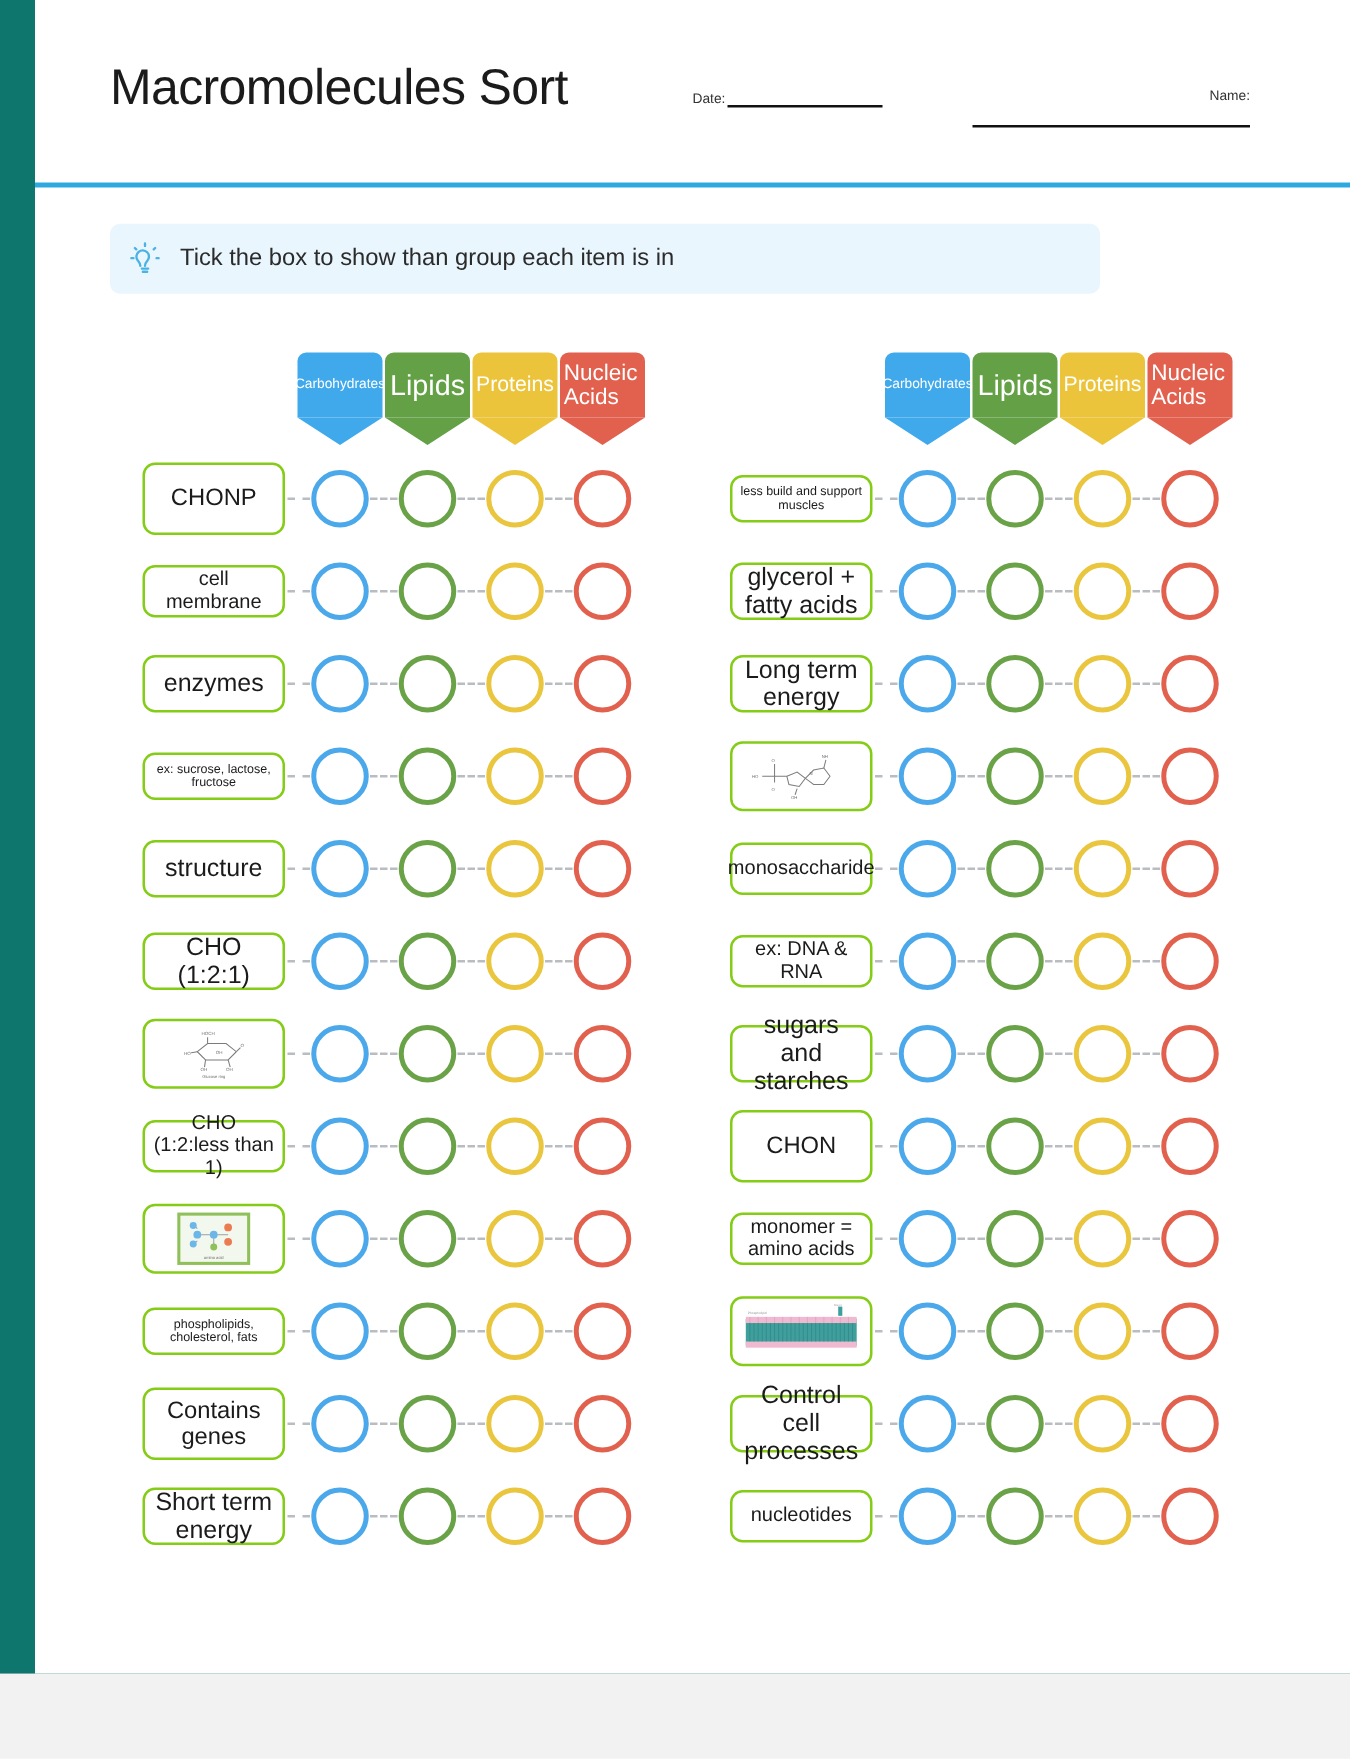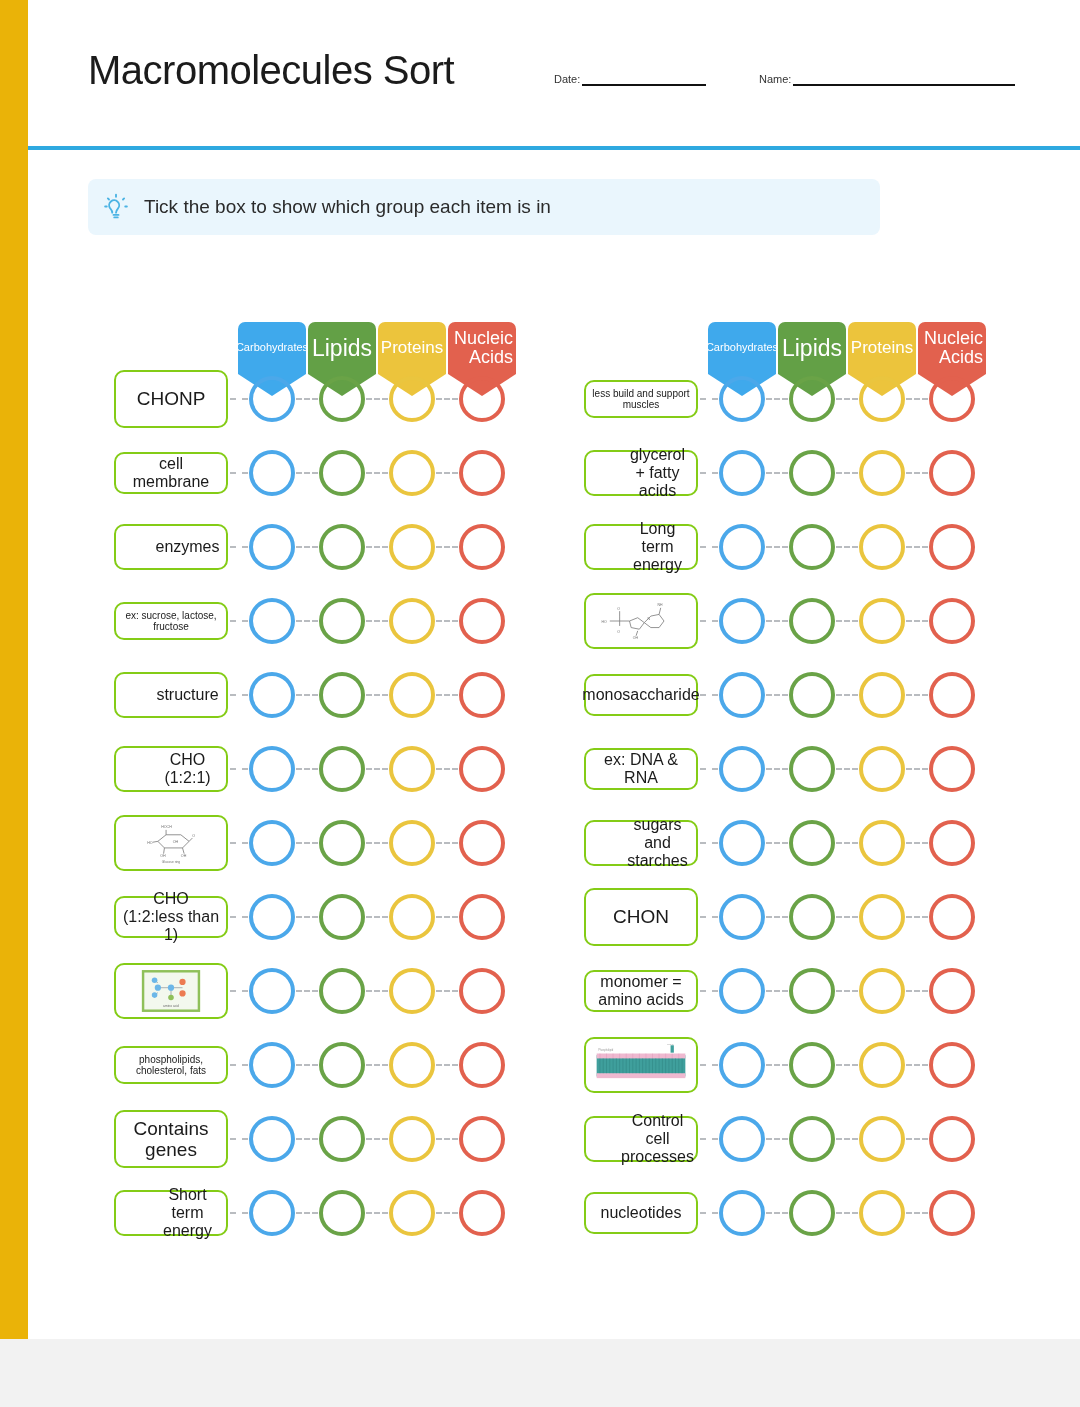--- a/index.html
+++ b/index.html
@@ -5,21 +5,21 @@
   html, body {
     margin: 0;
     padding: 0;
     background: #f2f2f2;
     font-family: "Liberation Sans", sans-serif;
   }
   #page {
     position: relative;
     width: 1080px;
     height: 1339px;
-    background: #eab308;
+    background: #0f766e;
     overflow: hidden;
   }
   .sheet {
     position: absolute;
     left: 28px;
     top: 0;
     width: 1052px;
     height: 1407px;
     background: #ffffff;
   }
@@ -51,21 +51,21 @@
     color: #333;
     line-height: 14px;
   }
   .field-rule {
     display: block;
     border-bottom: 2px solid #111;
     height: 14px;
   }
   .field-date { left: 510px; padding-left: 16px; }
   .field-date .field-rule { width: 124px; }
-  .field-name { left: 731px; }
+  .field-name { left: 750px; flex-direction: column; }
   .field-name .field-rule { width: 222px; }
 
   .rule-blue {
     position: absolute;
     left: 0; top: 146px;
     width: 1052px;
     height: 4px;
     background: #2ea9e0;
   }
 
@@ -115,25 +115,24 @@
   .pennant {
     position: absolute;
     top: 2px;
     width: 68px;
     height: 52px;
     border-radius: 7px 7px 0 0;
     color: #fff;
     display: flex;
     align-items: center;
     justify-content: center;
-    text-align: right;
+    text-align: left;
     line-height: 1.05;
     box-sizing: border-box;
     padding: 0 3px;
-    margin-top: 40px;
   }
   .pennant::after {
     content: "";
     position: absolute;
     left: 0;
     top: 52px;
     width: 0; height: 0;
     border-left: 34px solid transparent;
     border-right: 34px solid transparent;
     border-top: 22px solid currentColor;
@@ -168,21 +167,21 @@
     background: #fff;
     display: flex;
     align-items: center;
     justify-content: center;
     text-align: center;
     padding: 5px 6px;
     color: #1b1b1b;
     line-height: 1.12;
   }
   .chip.sz-lg  { font-size: 19px; height: 58px; }
-  .chip.sz-md  { font-size: 16px; height: 46px; padding-left: 39px; }
+  .chip.sz-md  { font-size: 20px; height: 46px; }
   .chip.sz-sm  { font-size: 16px; height: 42px; }
   .chip.sz-xs  { font-size: 10px; height: 38px; }
   .chip.sz-img { height: 56px; padding: 3px; }
 
   .bubble {
     position: absolute;
     top: 50%;
     width: 46px;
     height: 46px;
     margin-top: -23px;
@@ -233,21 +232,21 @@
     <div class="rule-blue"></div>
 
     <div class="tip">
       <span class="tip-icon">
         <svg width="30" height="30" viewBox="0 0 24 24" fill="none" stroke="#4bb3e4" stroke-width="1.5" stroke-linecap="round">
           <path d="M12 16.5c0-1.6 .7-2.3 1.5-3.2a4 4 0 1 0 -6.2 -.3c.8 1 1.7 1.8 1.7 3.5"></path>
           <path d="M10 18.3h4M10.6 20.3h2.8"></path>
           <path d="M12 2.2v1.6M5.5 5.1l.9 .9M18.5 5.1l-.9 .9M3.3 11.6h1.3M19.4 11.6h1.3"></path>
         </svg>
       </span>
-      <span class="tip-text">Tick the box to show which group each item is in</span>
+      <span class="tip-text">Tick the box to show than group each item is in</span>
     </div>
 
     <div class="columns">
       <div class="col col-left" id="col-left">
           <div class="pennants">
             <div class="pennant pennant-1">
               <span class="pl">Carbohydrates</span>
             </div>
             <div class="pennant pennant-2">
               <span class="pl">Lipids</span>

